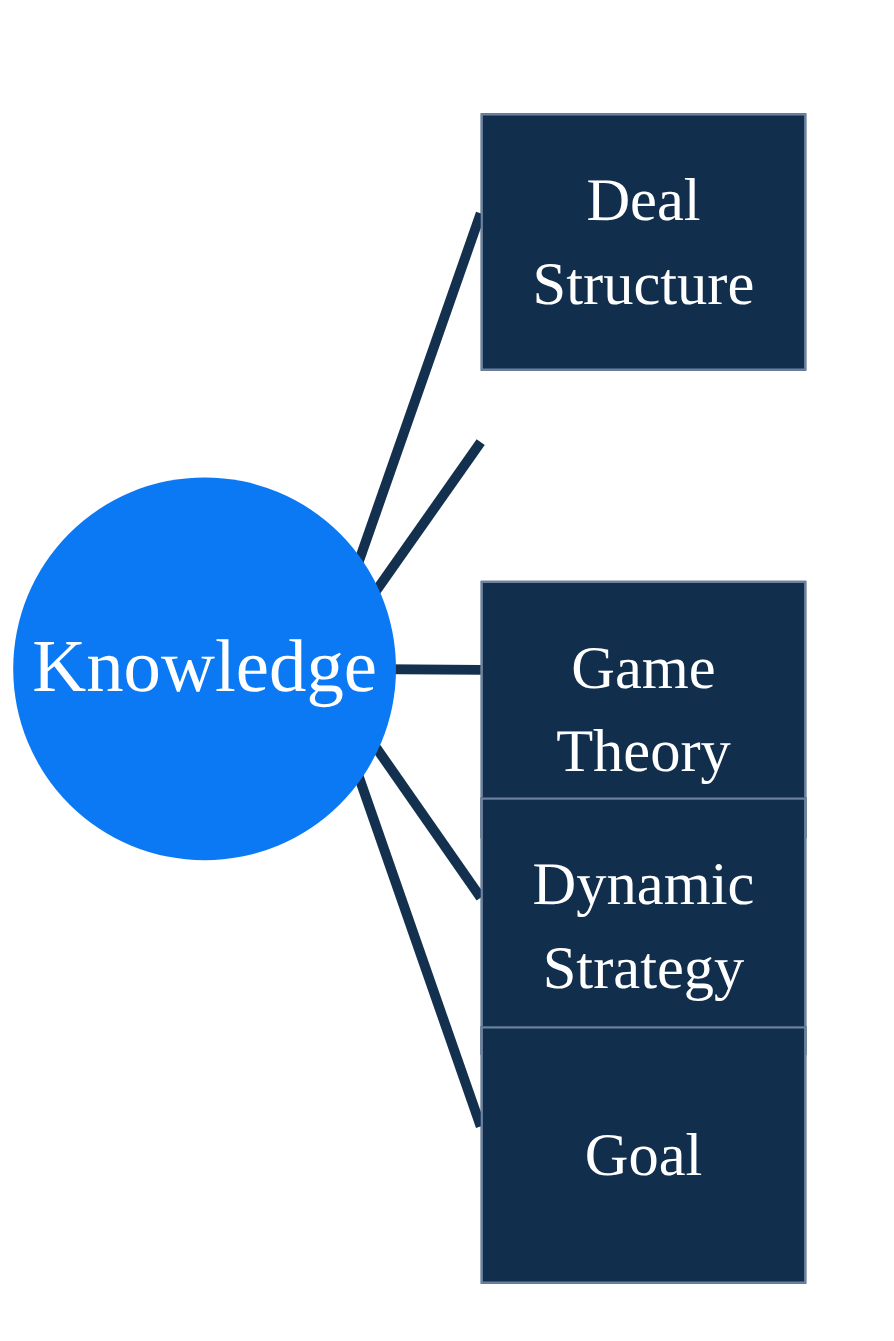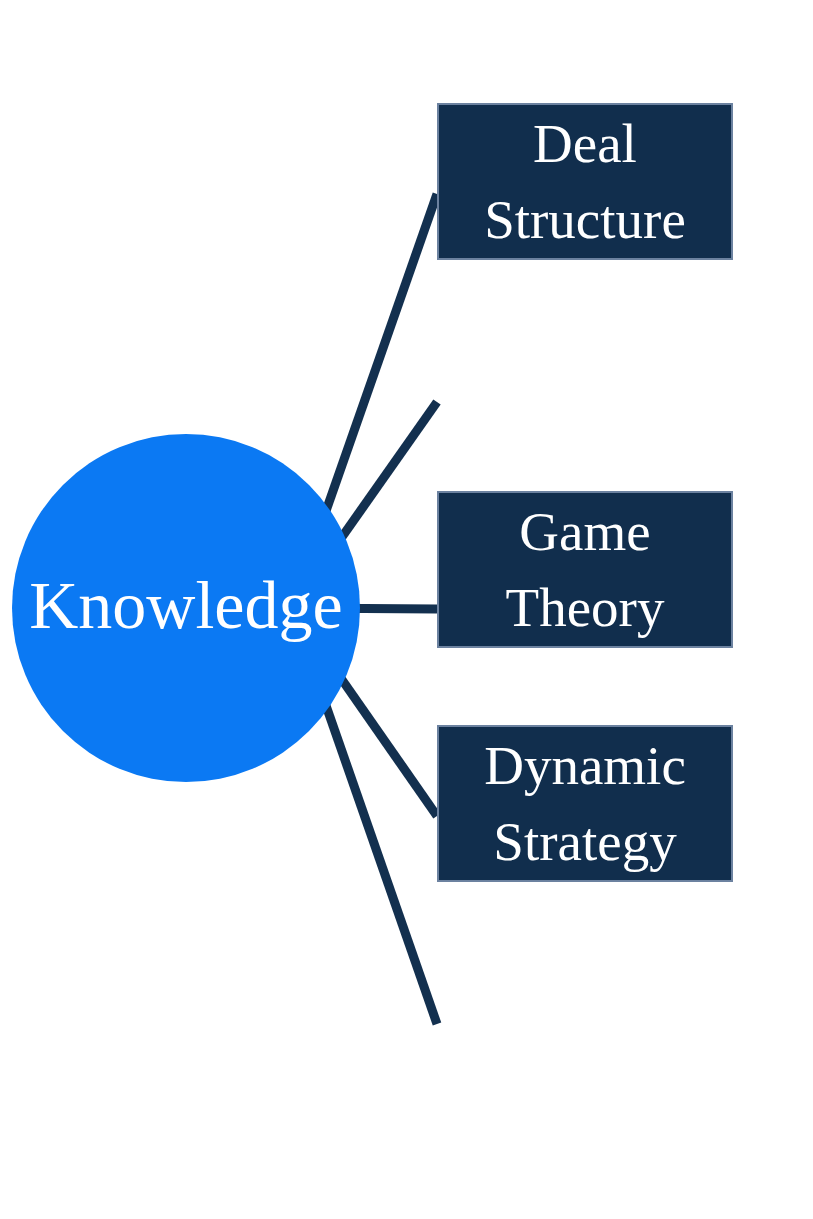--- a/index.html
+++ b/index.html
@@ -47,38 +47,38 @@
     color: var(--label-white);
     font-size: 68px;
     line-height: 1;
     white-space: nowrap;
     text-align: center;
     padding-bottom: 6px;
   }
   .node-box {
     position: absolute;
     left: 437px;
-    width: 296px; height: 157px;
+    width: 296px; height: 234px;
     background: var(--box-navy);
     border: 2px solid var(--box-border);
     display: flex;
     align-items: center;
     justify-content: center;
     text-align: center;
     z-index: 2;
   }
   .node-box .label {
     color: var(--label-white);
     font-size: 55px;
     line-height: 1.38;
     padding: 0 12px;
   }
   .box-0 { top: 103px; }
   .box-1 { top: 311px; }
-  .box-2 { top: 491px; }
+  .box-2 { top: 528px; }
   .box-3 { top: 725px; font-family: Liberation Serif, serif; }
   .box-4 { top: 933px; }
 </style>
 </head>
 <body>
 
 <div class="stage">
 
   <svg class="connectors" viewBox="0 0 813 1219" xmlns="http://www.w3.org/2000/svg">
     <line x1="292" y1="608" x2="437" y2="194"></line>
@@ -98,14 +98,17 @@
 
 
   <div class="node-box box-2">
     <span class="label">Game Theory</span>
   </div>
 
   <div class="node-box box-3">
     <span class="label">Dynamic Strategy</span>
   </div>
 
+  <div class="node-box box-4">
+    <span class="label">Goal</span>
+  </div>
 
 </div>
 
 </body></html>

